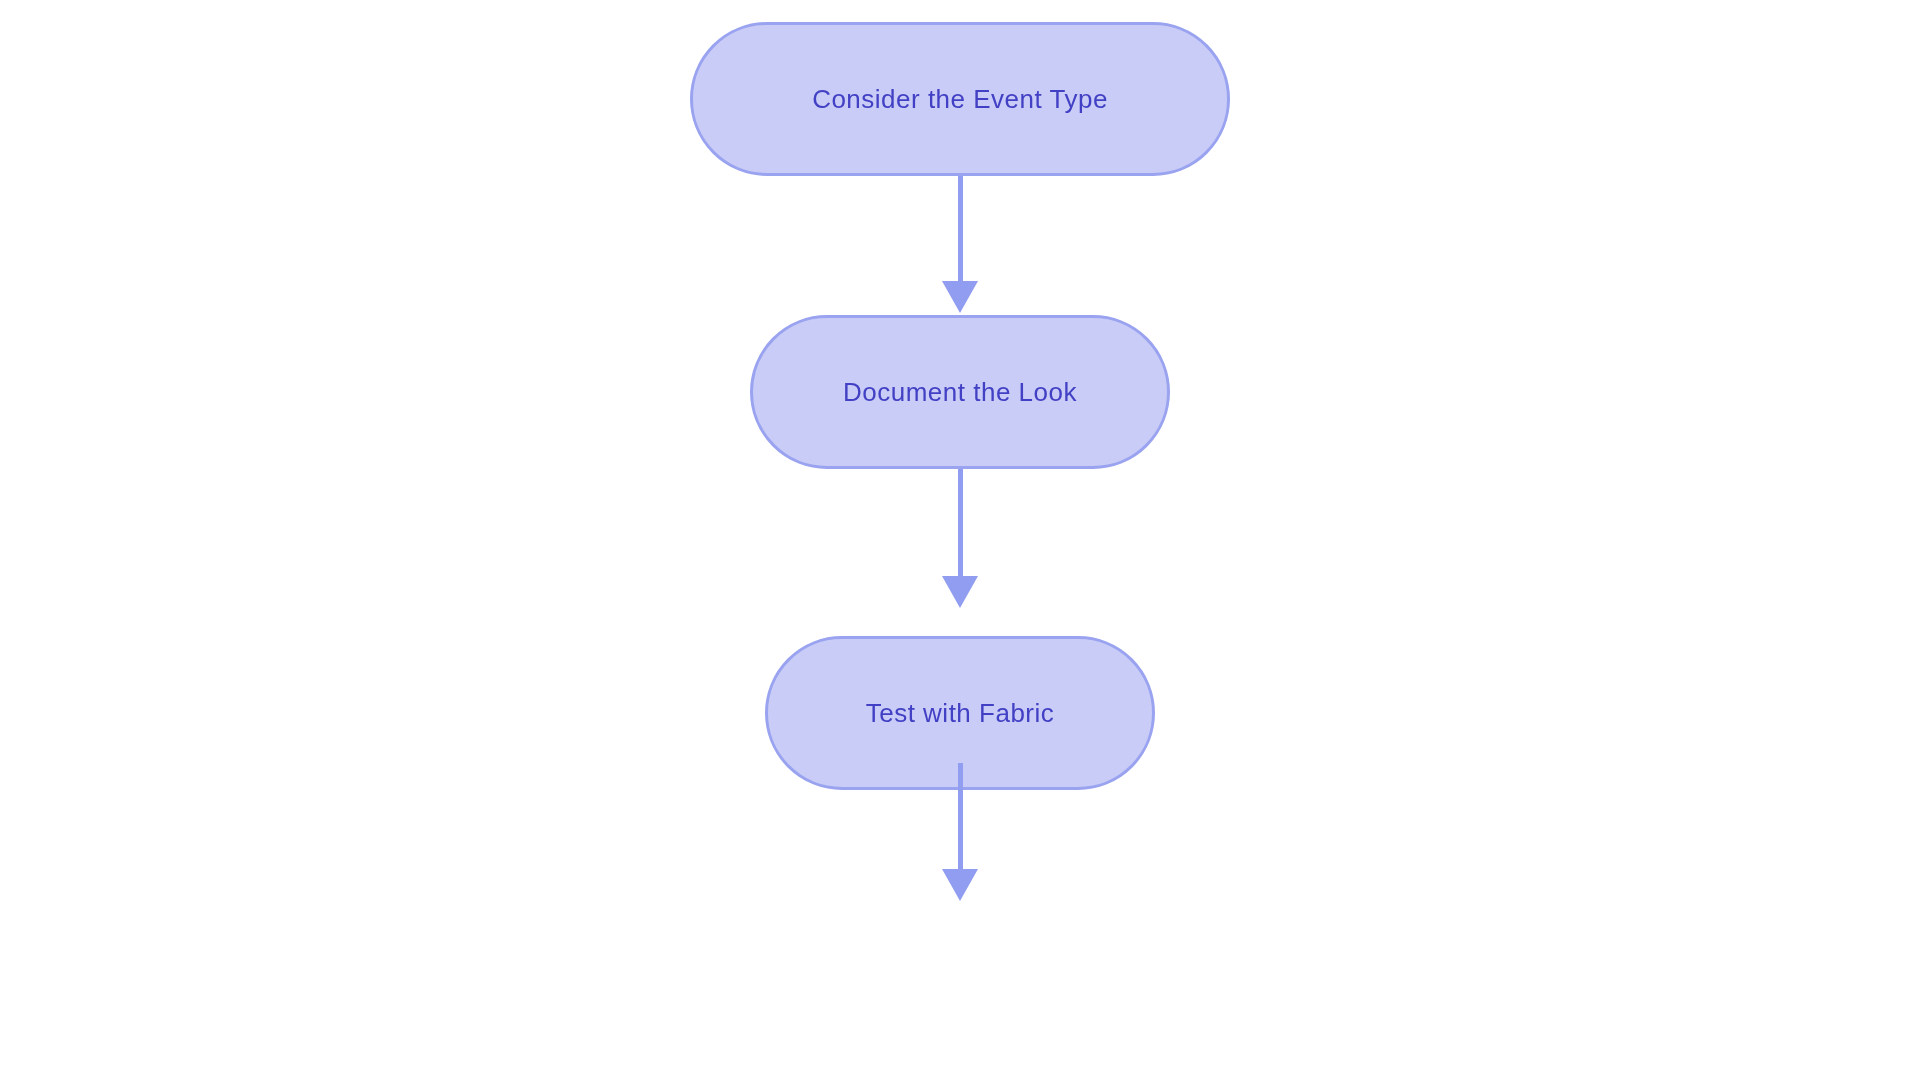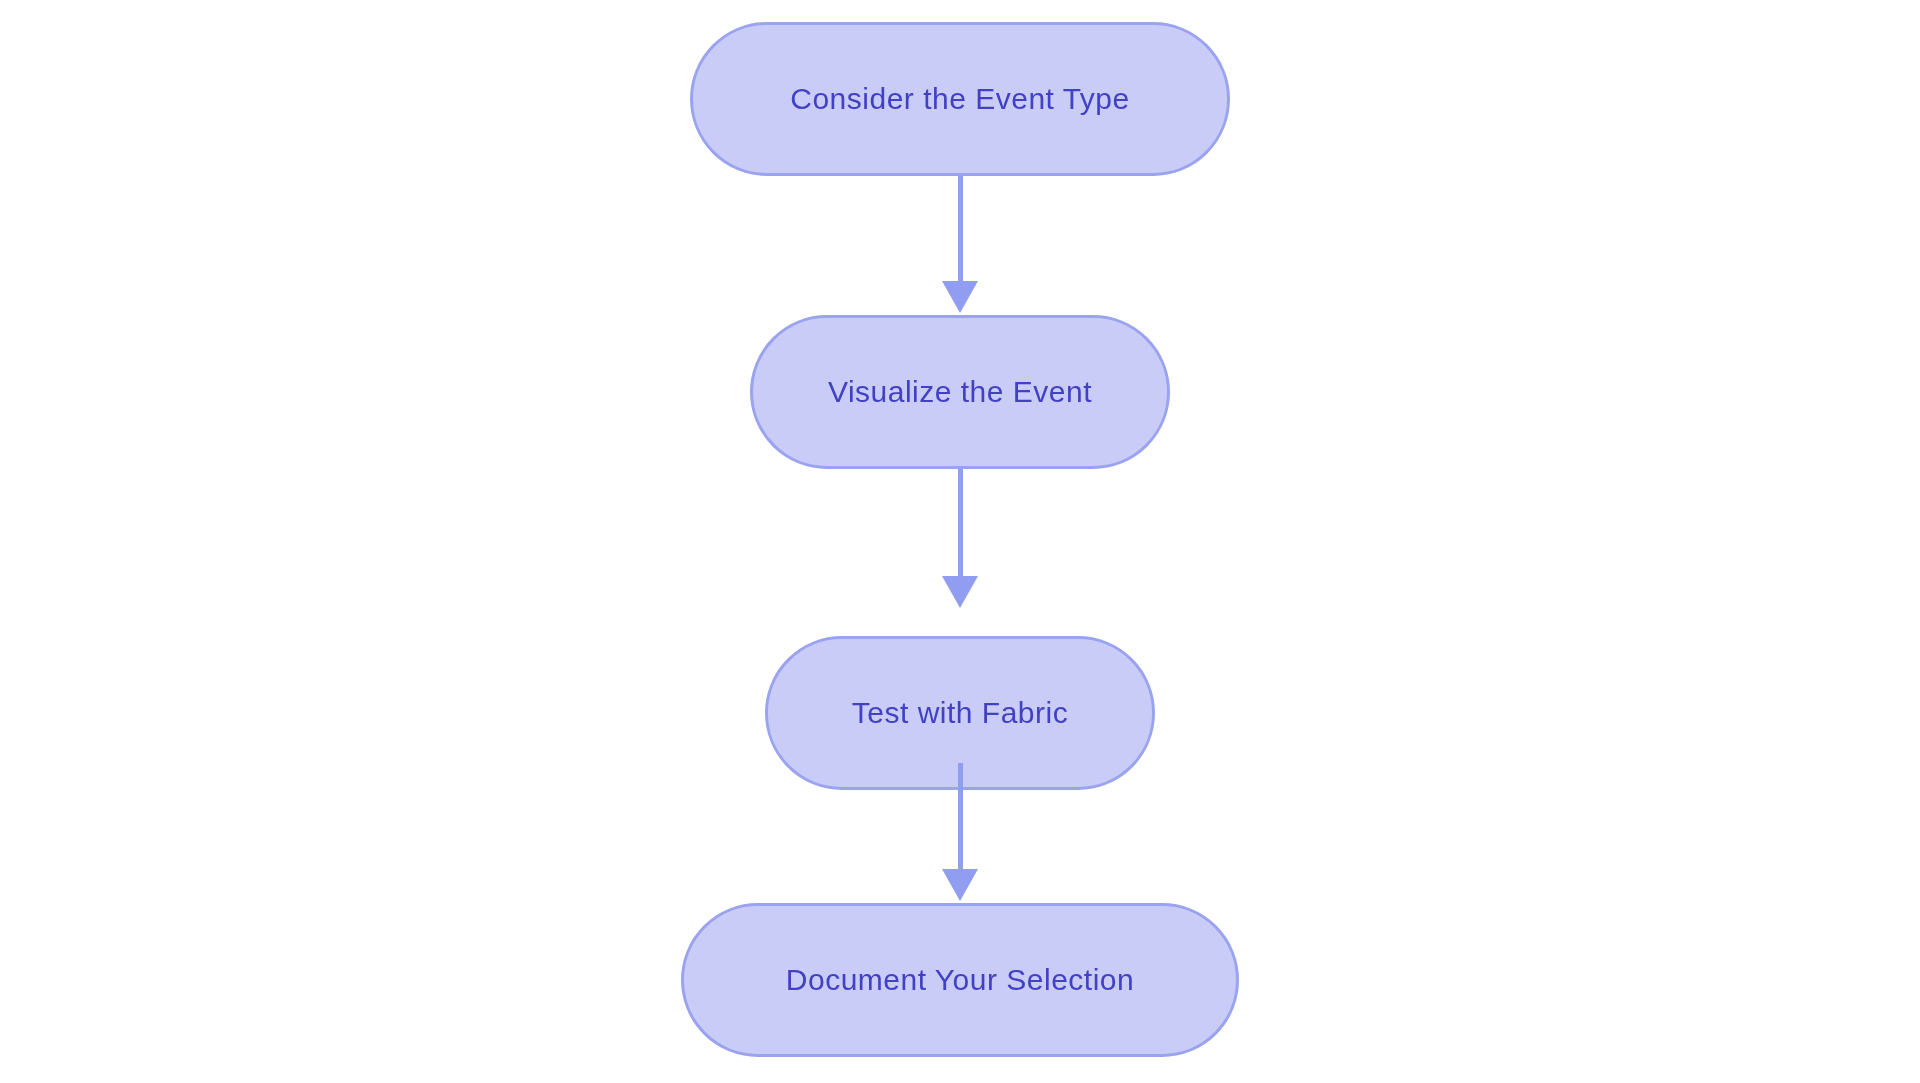--- a/index.html
+++ b/index.html
@@ -23,21 +23,21 @@
     transform: translateX(-50%);
     height: 154px;
     border-radius: 77px;
     background: var(--node-fill, #c9ccf7);
     border: 3px solid var(--node-border, #9aa3f0);
     box-sizing: border-box;
     display: flex;
     align-items: center;
     justify-content: center;
     color: var(--text-color, #4240c4);
-    font-size: 30px;
+    font-size: 26px;
     font-weight: 400;
     letter-spacing: 0.5px;
     white-space: nowrap;
   }
   .node-1 { top: 22px;  width: 540px; }
   .node-2 { top: 315px; width: 420px; }
   .node-3 { top: 636px; width: 390px; }
   .node-4 { top: 903px; width: 558px; }
 
   .arrow {
@@ -75,34 +75,31 @@
   <div class="node node-1">
     <span>Consider the Event Type</span>
   </div>
 
   <div class="arrow arrow-1">
     <div class="arrow-line"></div>
     <div class="arrow-head"></div>
   </div>
 
   <div class="node node-2">
-    <span>Visualize the Event</span>
+    <span>Document the Look</span>
   </div>
 
   <div class="arrow arrow-2">
     <div class="arrow-line"></div>
     <div class="arrow-head"></div>
   </div>
 
   <div class="node node-3">
     <span>Test with Fabric</span>
   </div>
 
   <div class="arrow arrow-3">
     <div class="arrow-line"></div>
     <div class="arrow-head"></div>
   </div>
 
-  <div class="node node-4">
-    <span>Document Your Selection</span>
-  </div>
 
 </div>
 
 </body></html>

